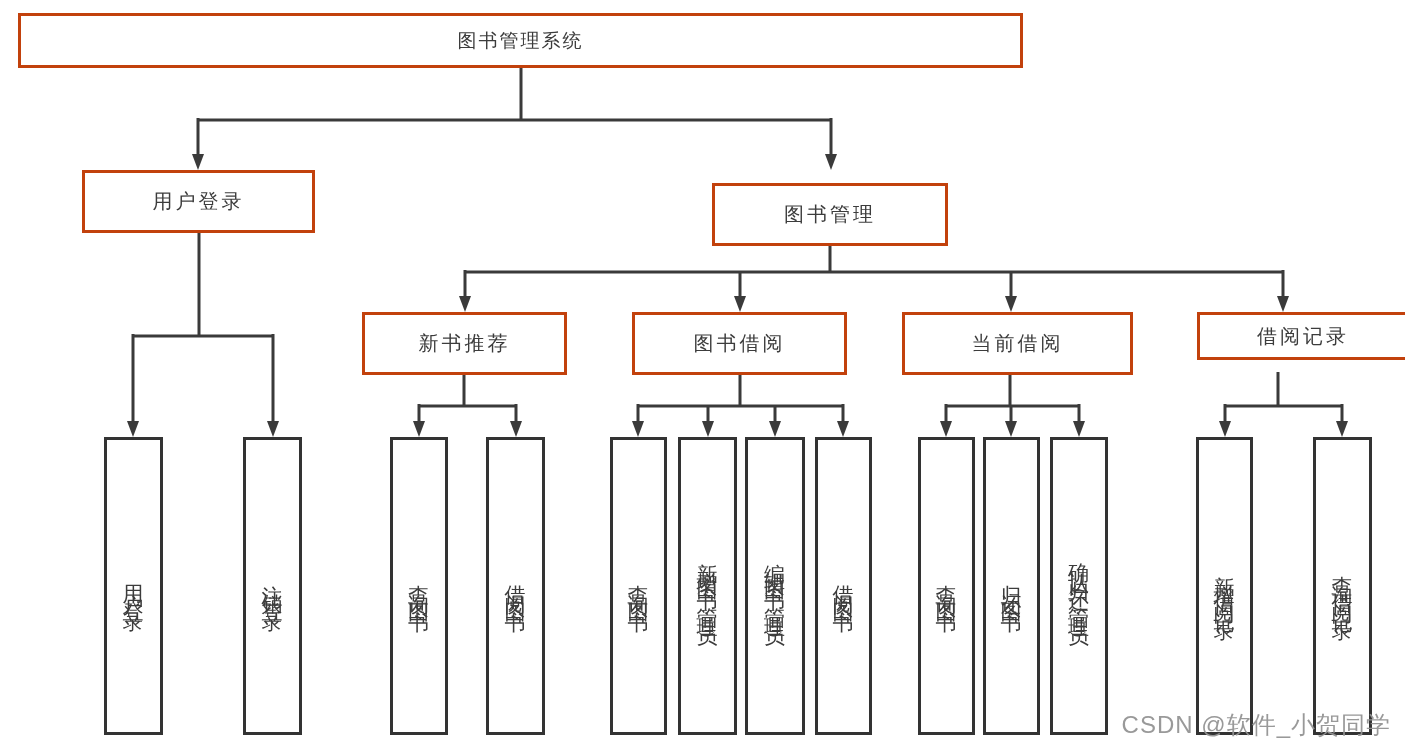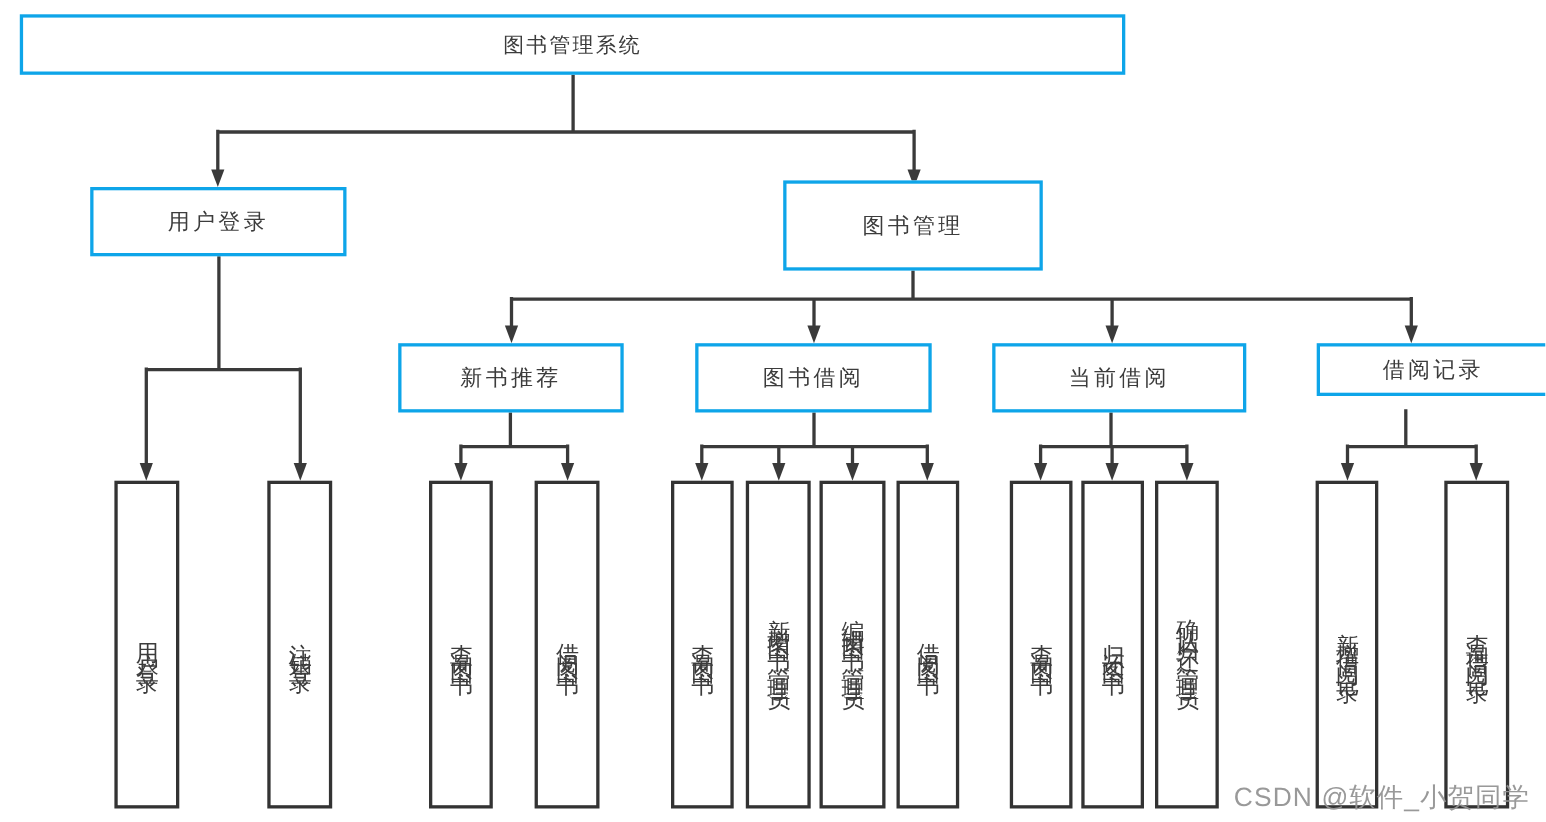--- a/index.html
+++ b/index.html
@@ -15,21 +15,21 @@
     position: absolute;
     left: 0; top: 0;
     width: 1405px; height: 747px;
     z-index: 0;
   }
   #connectors path { stroke: #3a3a3a; stroke-width: 3; fill: none; }
   #connectors polygon { fill: #3a3a3a; }
   .hbox {
     position: absolute;
     box-sizing: border-box;
-    border: 3px solid #0ea5e9;
+    border: 3px solid #c2410c;
     background: #ffffff;
     display: flex;
     align-items: center;
     justify-content: center;
     color: #3c3c3c;
     z-index: 1;
   }
   .hbox .htext {
     font-size: 20px;
     letter-spacing: 3px;
@@ -108,21 +108,21 @@
     <polygon points="1336,421 1348,421 1342,437"></polygon>
   </svg>
 
   <div class="hbox" id="node-root" style="left:18px; top:13px; width:1005px; height:55px;">
     <span class="htext">图书管理系统</span>
   </div>
 
   <div class="hbox" style="left:82px; top:170px; width:233px; height:63px;">
     <span class="htext">用户登录</span>
   </div>
-  <div class="hbox" style="left:712px; top:164px; width:236px; height:82px;">
+  <div class="hbox" style="left:712px; top:183px; width:236px; height:63px;">
     <span class="htext">图书管理</span>
   </div>
 
   <div class="hbox" style="left:362px; top:312px; width:205px; height:63px;">
     <span class="htext">新书推荐</span>
   </div>
   <div class="hbox" style="left:632px; top:312px; width:215px; height:63px;">
     <span class="htext">图书借阅</span>
   </div>
   <div class="hbox" style="left:902px; top:312px; width:231px; height:63px;">

